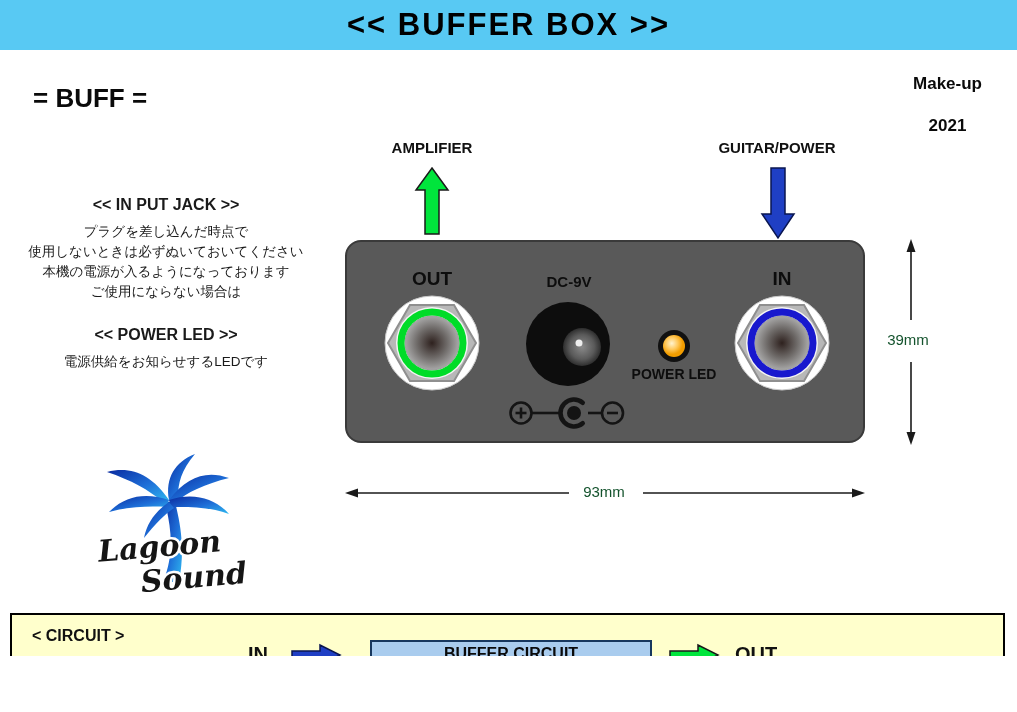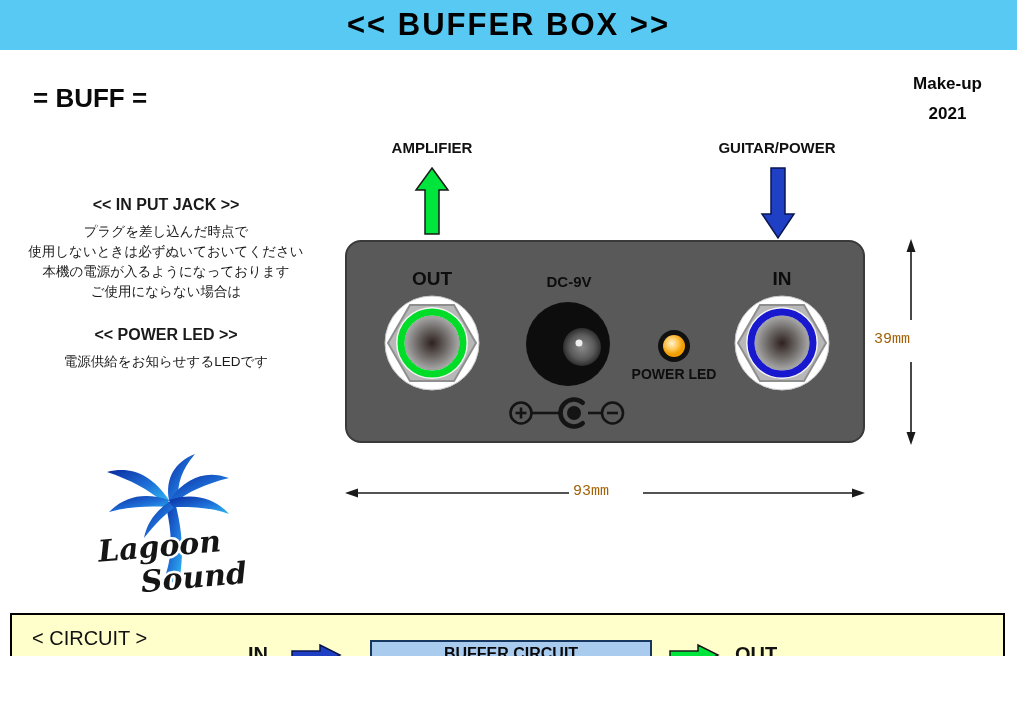--- a/index.html
+++ b/index.html
@@ -12,21 +12,21 @@
   .page{position:relative;width:1017px;height:656px;background:#fff;overflow:hidden;}
 
   .banner{position:absolute;left:0;top:0;width:1017px;height:50px;background:var(--banner-bg);
           display:flex;align-items:center;justify-content:center;}
   .banner-title{font-size:31px;font-weight:bold;color:#000;letter-spacing:2px;}
 
   .buff-label{position:absolute;left:33px;top:83px;font-size:26px;font-weight:bold;color:#0a0a0a;}
 
   .makeup{position:absolute;left:895px;top:74px;width:105px;text-align:center;}
   .makeup div{font-size:17px;font-weight:bold;color:#0a0a0a;}
-  .makeup .yr{margin-top:10px;}
+  .makeup .yr{margin-top:22px;}
 
   .notes{position:absolute;left:0;top:196px;width:332px;text-align:center;color:#1a1a1a;}
   .notes .note-title{font-size:16px;font-weight:bold;margin-bottom:8px;}
   .notes .note-line{font-size:13.5px;line-height:20px;}
   .notes .gap{height:24px;}
 
   .top-label{position:absolute;top:139px;width:160px;text-align:center;
              font-size:15px;font-weight:bold;color:#111;}
   .amp-label{left:352px;} .gtr-label{left:697px;}
   .up-arrow{position:absolute;left:414px;top:166px;}
@@ -43,29 +43,29 @@
   .powerled-label{left:262px;top:124px;width:130px;font-size:14px;}
   .jack{position:absolute;} .out-jack{left:37px;top:53px;} .in-jack{left:387px;top:53px;}
   .dc-jack{position:absolute;left:178px;top:59px;}
   .led{position:absolute;left:310px;top:87px;}
   .polarity{position:absolute;left:161px;top:152px;}
   .ring-out{stroke:var(--out-ring);} .ring-in{stroke:var(--in-ring);}
 
   .dim-v{position:absolute;left:895px;top:238px;}
   .dim-h{position:absolute;left:343px;top:479px;}
   .dim-line{stroke:#1a1a1a;stroke-width:1.6;} .dim-head{fill:#1a1a1a;}
-  .dim-label{position:absolute;font-size:15px;color:#a16207;text-align:left;font-family:Liberation Mono, monospace;}
+  .dim-label{position:absolute;font-size:15px;color:#14532d;text-align:center;}
   .dim-h-label{left:874px;top:331px;width:68px;}
   .dim-w-label{left:573px;top:483px;width:62px;}
 
   .logo{position:absolute;left:95px;top:450px;}
 
   .circuit-section{position:absolute;left:10px;top:613px;width:995px;height:84px;
                    background:var(--circuit-bg);border:2px solid #000;}
-  .circuit-label{position:absolute;left:20px;top:12px;font-size:20px;font-weight:normal;color:#111;}
+  .circuit-label{position:absolute;left:20px;top:12px;font-size:16px;font-weight:bold;color:#111;}
   .cin-label{position:absolute;left:236px;top:28px;font-size:20px;font-weight:bold;color:#111;}
   .cout-label{position:absolute;left:723px;top:28px;font-size:20px;font-weight:bold;color:#111;}
   .c-arrow-blue{position:absolute;left:278px;top:28px;}
   .c-arrow-green{position:absolute;left:656px;top:28px;}
   .buffer-box{position:absolute;left:358px;top:25px;width:282px;height:28px;
               background:var(--buffer-box-bg);border:2px solid #17375E;
               display:flex;align-items:center;justify-content:center;}
   .buffer-box span{font-size:16px;font-weight:bold;color:#0a0a0a;}
   .logo-text{font-family:"DejaVu Serif","Liberation Serif",serif;font-weight:bold;font-style:italic;}
 </style>

